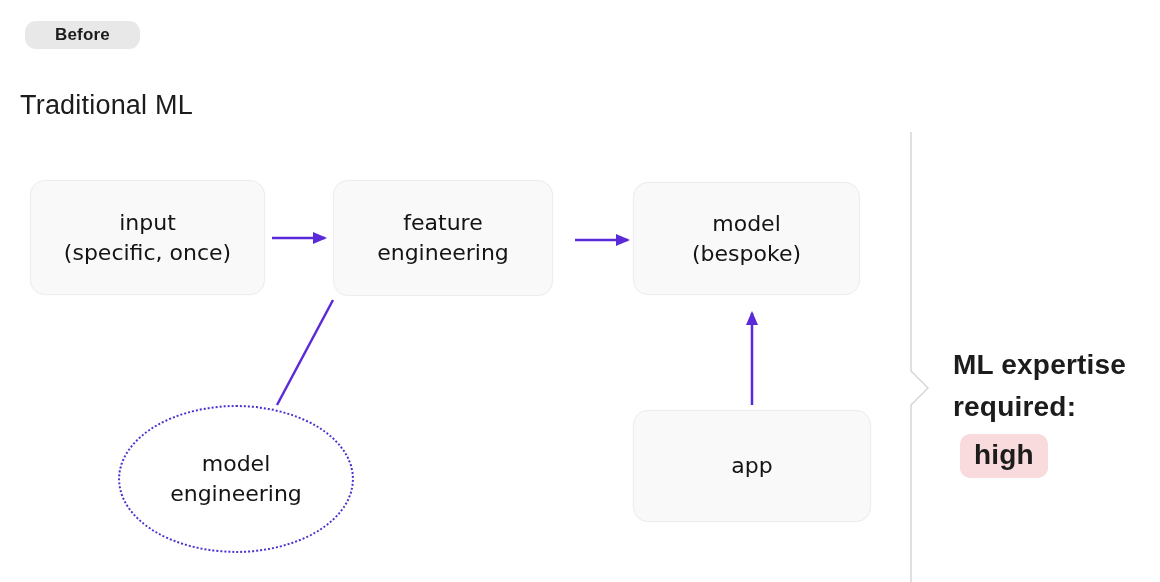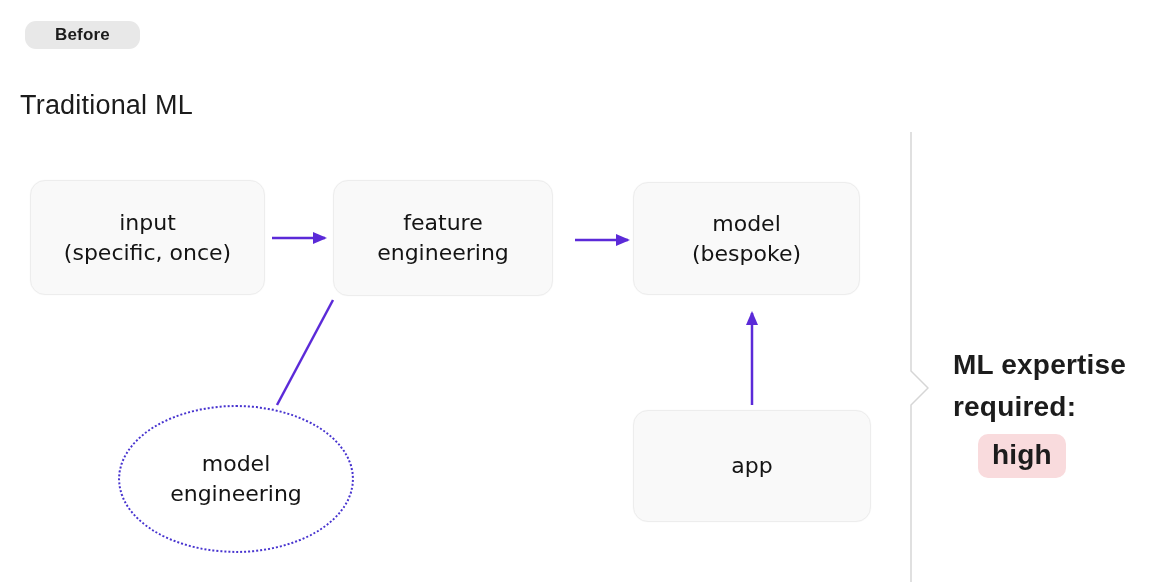--- a/index.html
+++ b/index.html
@@ -58,21 +58,21 @@
   .expertise {
     position: absolute; left: 953px; top: 344px;
     font-weight: bold; font-size: 28px;
     line-height: 42px; letter-spacing: 0.2px;
   }
   .pill {
     display: inline-block;
     background: var(--pill-bg, #f9dbdd);
     border-radius: 10px;
     padding: 6px 14px 7px 14px;
-    margin-left: 25px;
+    margin-left: 7px;
     line-height: 1.1;
     vertical-align: -6px;
   }
 </style>
 </head>
 <body>
 
 <div class="canvas">
 
   <div class="badge">

